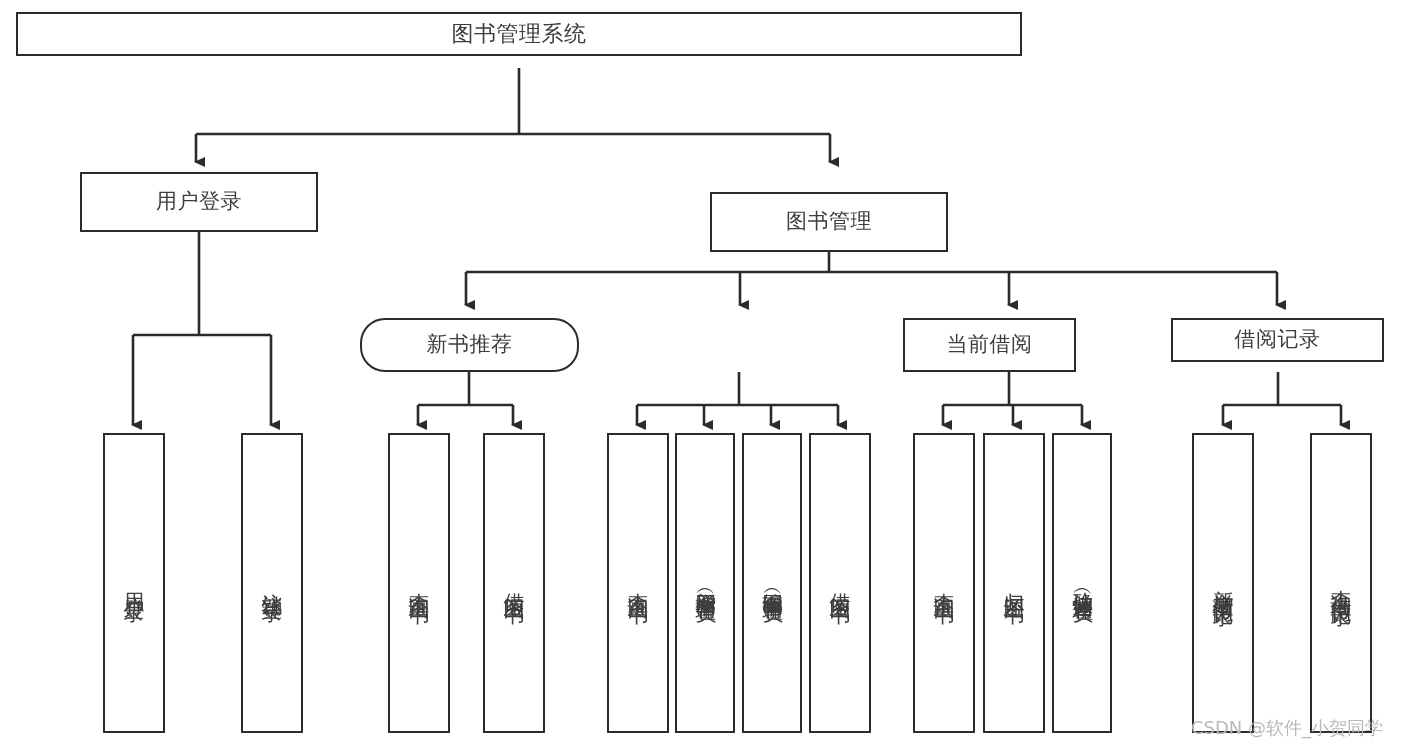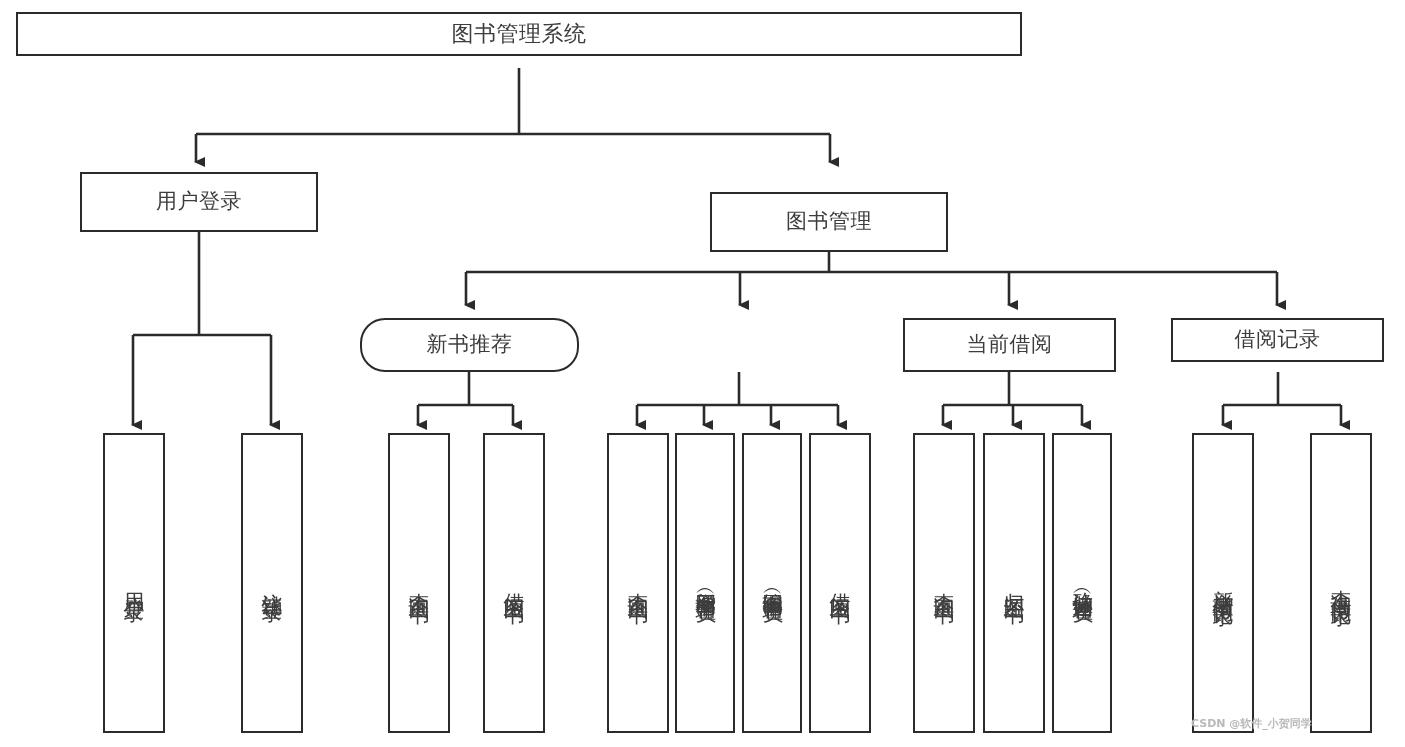--- a/index.html
+++ b/index.html
@@ -56,25 +56,24 @@
     line-height: 1.05;
     letter-spacing: 3.5px;
   }
   .node.vert.tight .label {
     letter-spacing: 1.5px;
     font-size: 20.5px;
   }
   .watermark {
     position: absolute;
     color: #b9b9b9;
-    font-size: 11px;
+    font-size: 18px;
     white-space: nowrap;
     z-index: 3;
     font-family: "DejaVu Sans", "Liberation Sans", sans-serif;
-    font-weight: bold;
   }
 </style>
 </head>
 <body>
 
 <div id="canvas">
 
   <svg id="edges" viewBox="0 0 1405 747">
     <defs>
       <marker id="arw" markerWidth="12" markerHeight="12" refX="5" refY="9" orient="auto" markerUnits="userSpaceOnUse">
@@ -132,21 +131,21 @@
   <div class="node horiz" style="left:80px; top:172px; width:238px; height:60px;">
     <span class="label">用户登录</span>
   </div>
   <div class="node horiz" style="left:710px; top:172px; width:238px; height:60px;margin-top:20px;">
     <span class="label">图书管理</span>
   </div>
 
   <div class="node horiz" style="left:360px; top:318px; width:219px; height:54px;border-radius:25px;">
     <span class="label">新书推荐</span>
   </div>
-  <div class="node horiz" style="left:903px; top:318px; width:213px; height:54px;">
+  <div class="node horiz" style="left:903px; top:318px; width:173px; height:54px;">
     <span class="label">当前借阅</span>
   </div>
   <div class="node horiz" style="left:1171px; top:318px; width:213px; height:44px;">
     <span class="label">借阅记录</span>
   </div>
 
   <div class="node vert" style="left:103px; top:433px; width:62px; height:300px;">
     <span class="label">用户登录</span>
   </div>
   <div class="node vert" style="left:241px; top:433px; width:62px; height:300px;">

